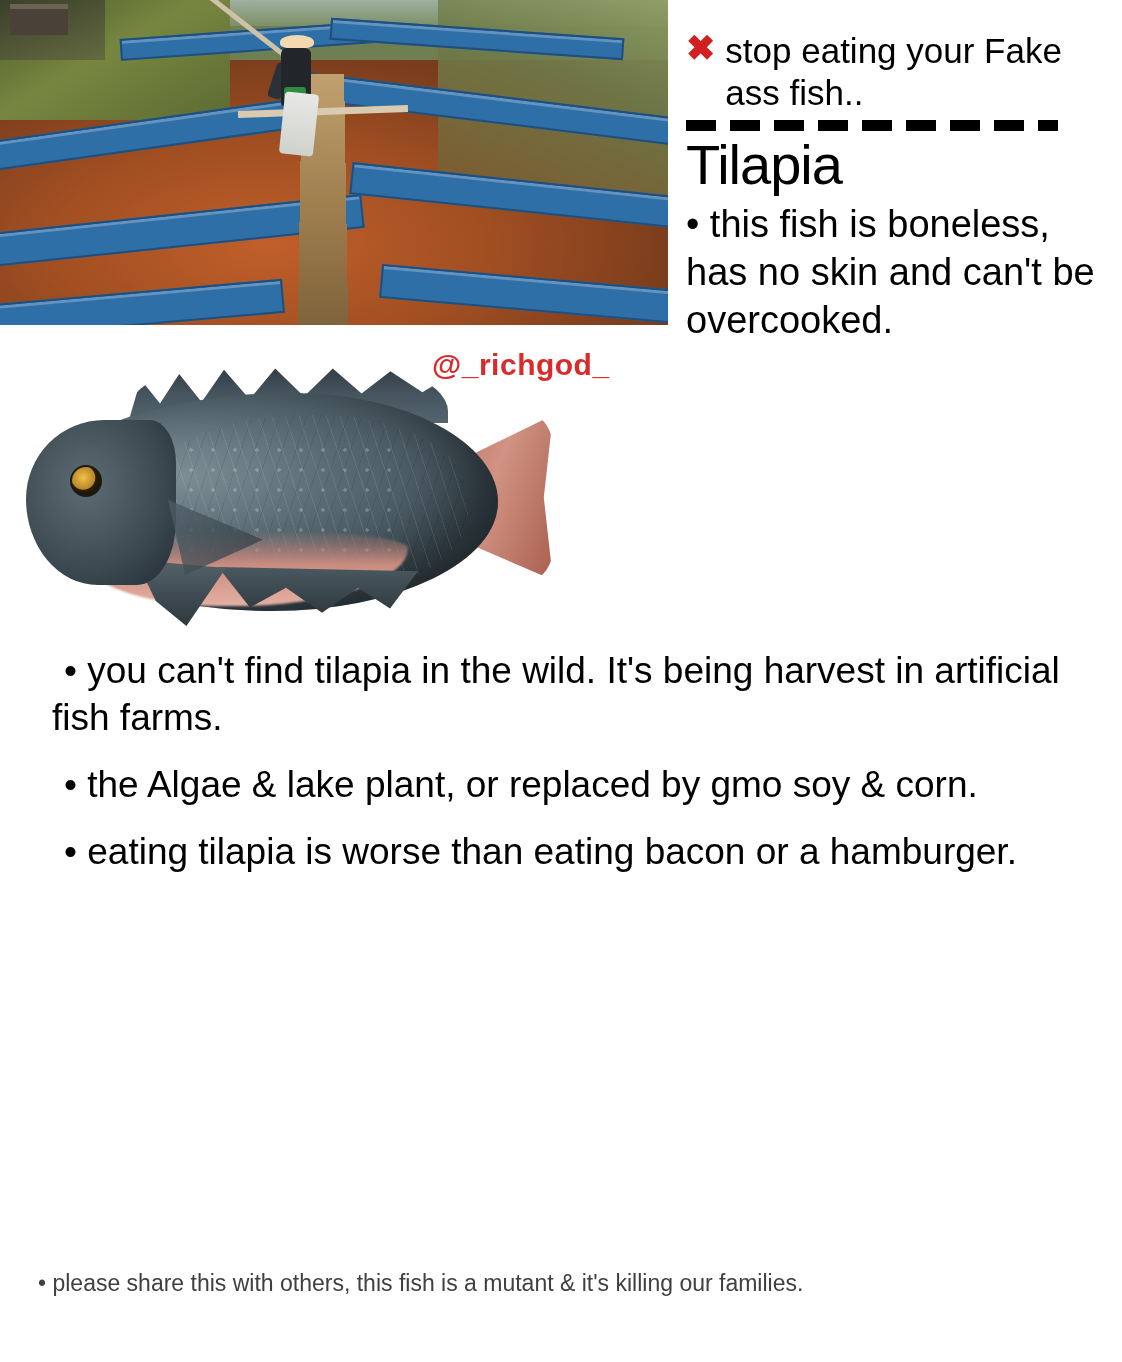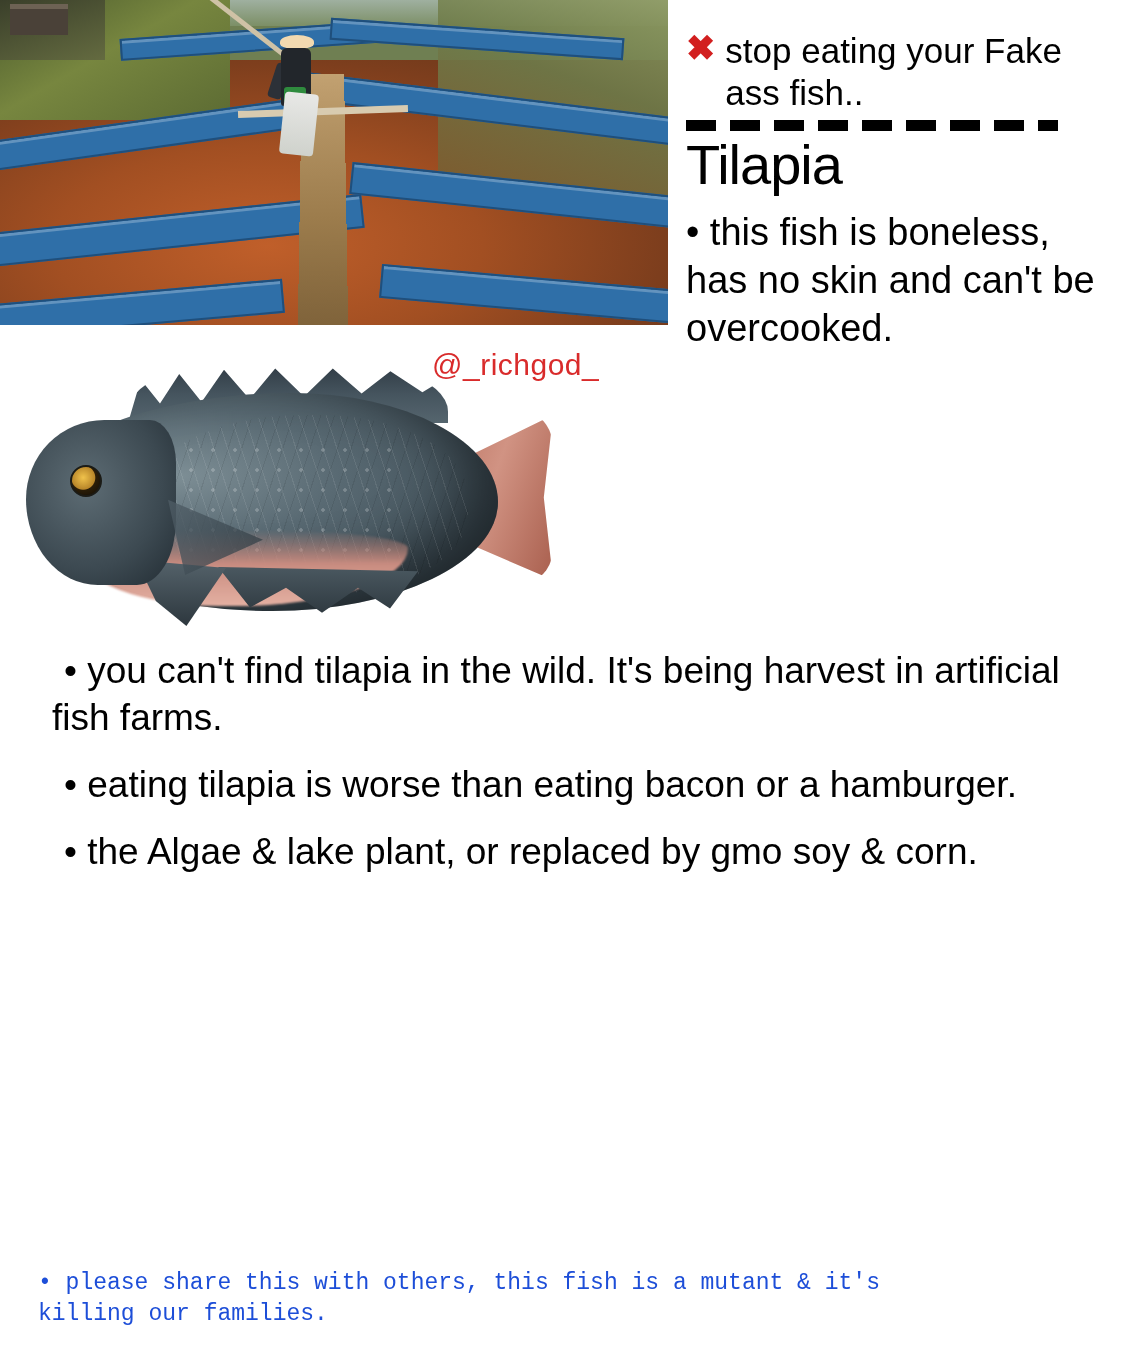--- a/index.html
+++ b/index.html
@@ -280,21 +280,21 @@
     background-size: 22px 20px;
   }
 
   
   .handle {
     position: absolute;
     left: 432px;
     top: 348px;
     font-size: 30px;
     color: #d92b2b;
-    font-weight: 400;
+    font-weight: 700;
     letter-spacing: 0.5px;
   }
 
   
   .right-col {
     position: absolute;
     left: 672px;
     top: 0;
     width: 450px;
     height: 645px;
@@ -327,21 +327,21 @@
   }
   .tilapia-title {
     font-size: 56px;
     line-height: 1.08;
     margin-top: 4px;
     letter-spacing: -1px;
   }
   .right-bullet {
     font-size: 38px;
     line-height: 1.26;
-    margin-top: 14px;
+    margin-top: 6px;
   }
 
   
   .body-block {
     position: absolute;
     left: 8px;
     top: 648px;
     width: 1122px;
     padding: 0 44px;
     box-sizing: border-box;
@@ -352,24 +352,23 @@
     margin: 0 0 20px 0;
     text-indent: 12px;
   }
   .bullet-p.last { margin-bottom: 14px; }
 
   .footer-note {
     position: absolute;
     left: 38px;
     top: 1268px;
     width: 900px;
-    color: #1d4ed8;
+    color: #404040;
     font-size: 23px;
     line-height: 1.34;
-    font-family: Liberation Mono, monospace;
   }
 </style>
 </head>
 <body>
 
 <div class="top-section">
 
   <div class="farm-photo">
     <div class="farm-sky"></div>
     <div class="farm-water"></div>
@@ -421,17 +420,17 @@
       <span class="stop-text">stop eating your Fake ass fish..</span>
     </div>
     <div class="dashes"></div>
     <div class="tilapia-title">Tilapia</div>
     <div class="right-bullet">• this fish is boneless, has no skin and can't be overcooked.</div>
   </div>
 </div>
 
 <div class="body-block">
   <p class="bullet-p">• you can't find tilapia in the wild. It's being harvest in artificial fish farms.</p>
+  <p class="bullet-p">• the Algae &amp; lake plant, or replaced by gmo soy &amp; corn.</p>
   <p class="bullet-p">• eating tilapia  is worse than eating bacon or a hamburger.</p>
-  <p class="bullet-p">• the Algae &amp; lake plant, or replaced by gmo soy &amp; corn.</p>
 </div>
 
 <div class="footer-note">• please share this with others, this fish is a mutant &amp; it's killing our families.</div>
 
 </body></html>

